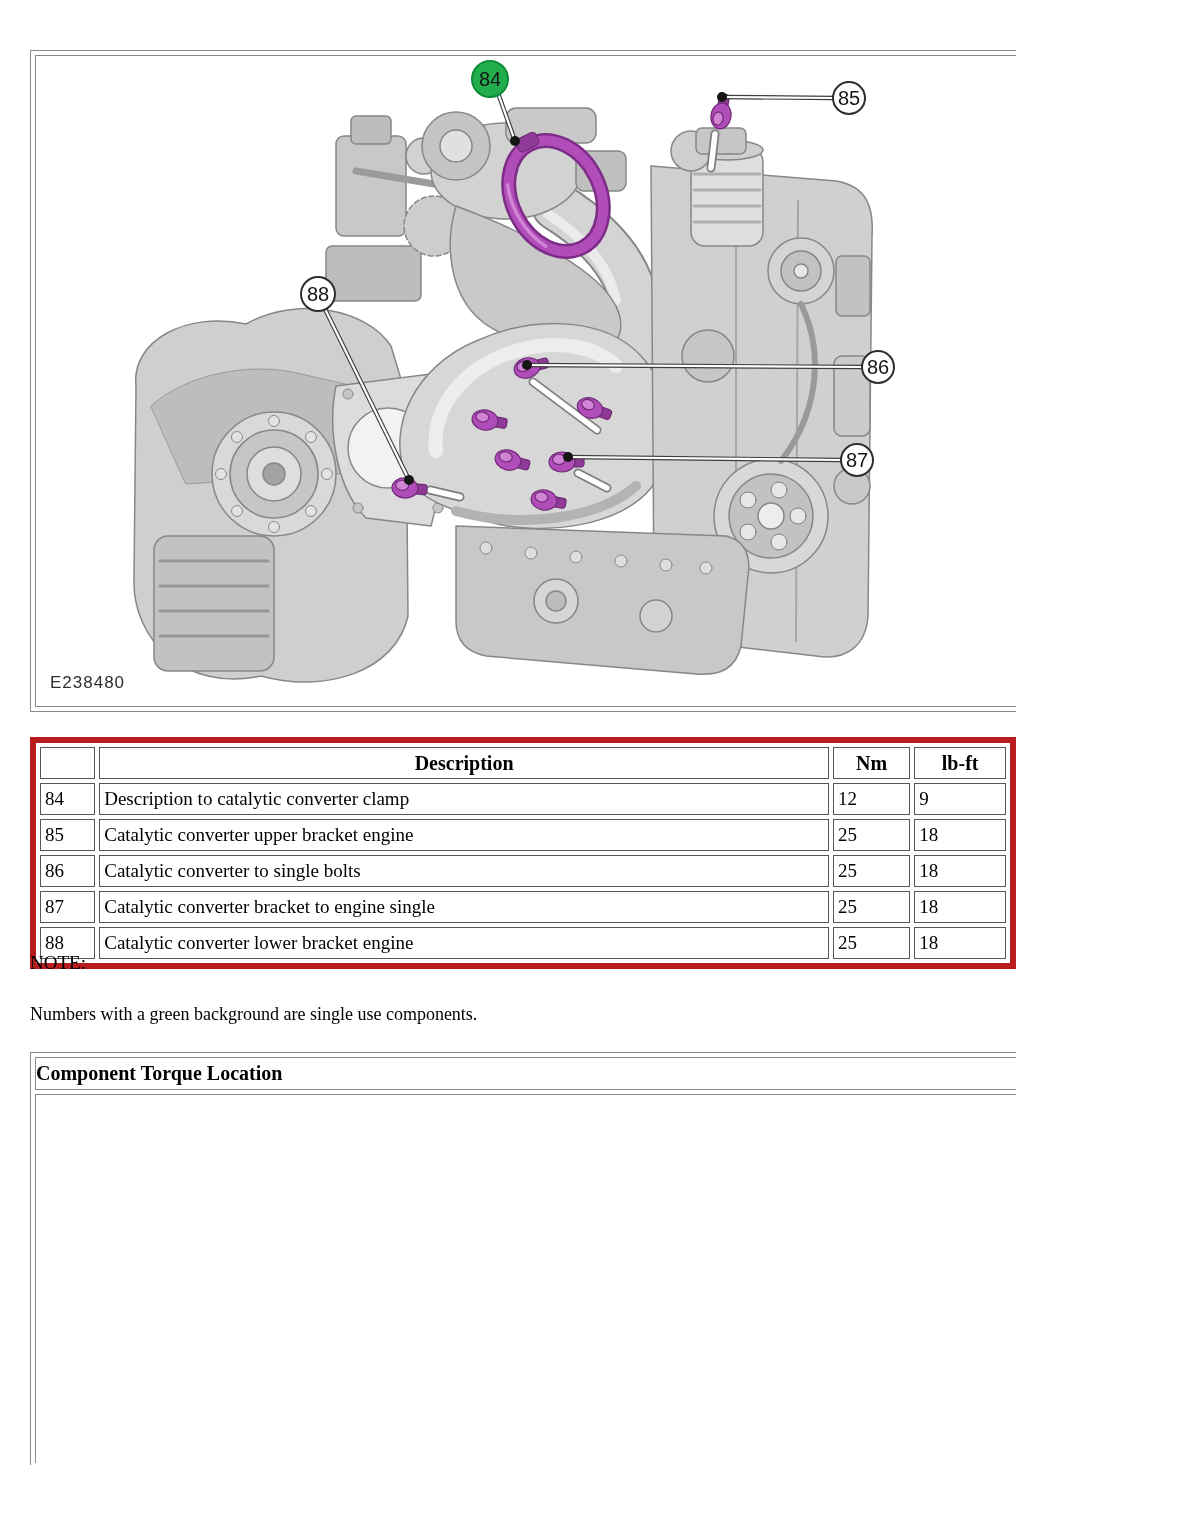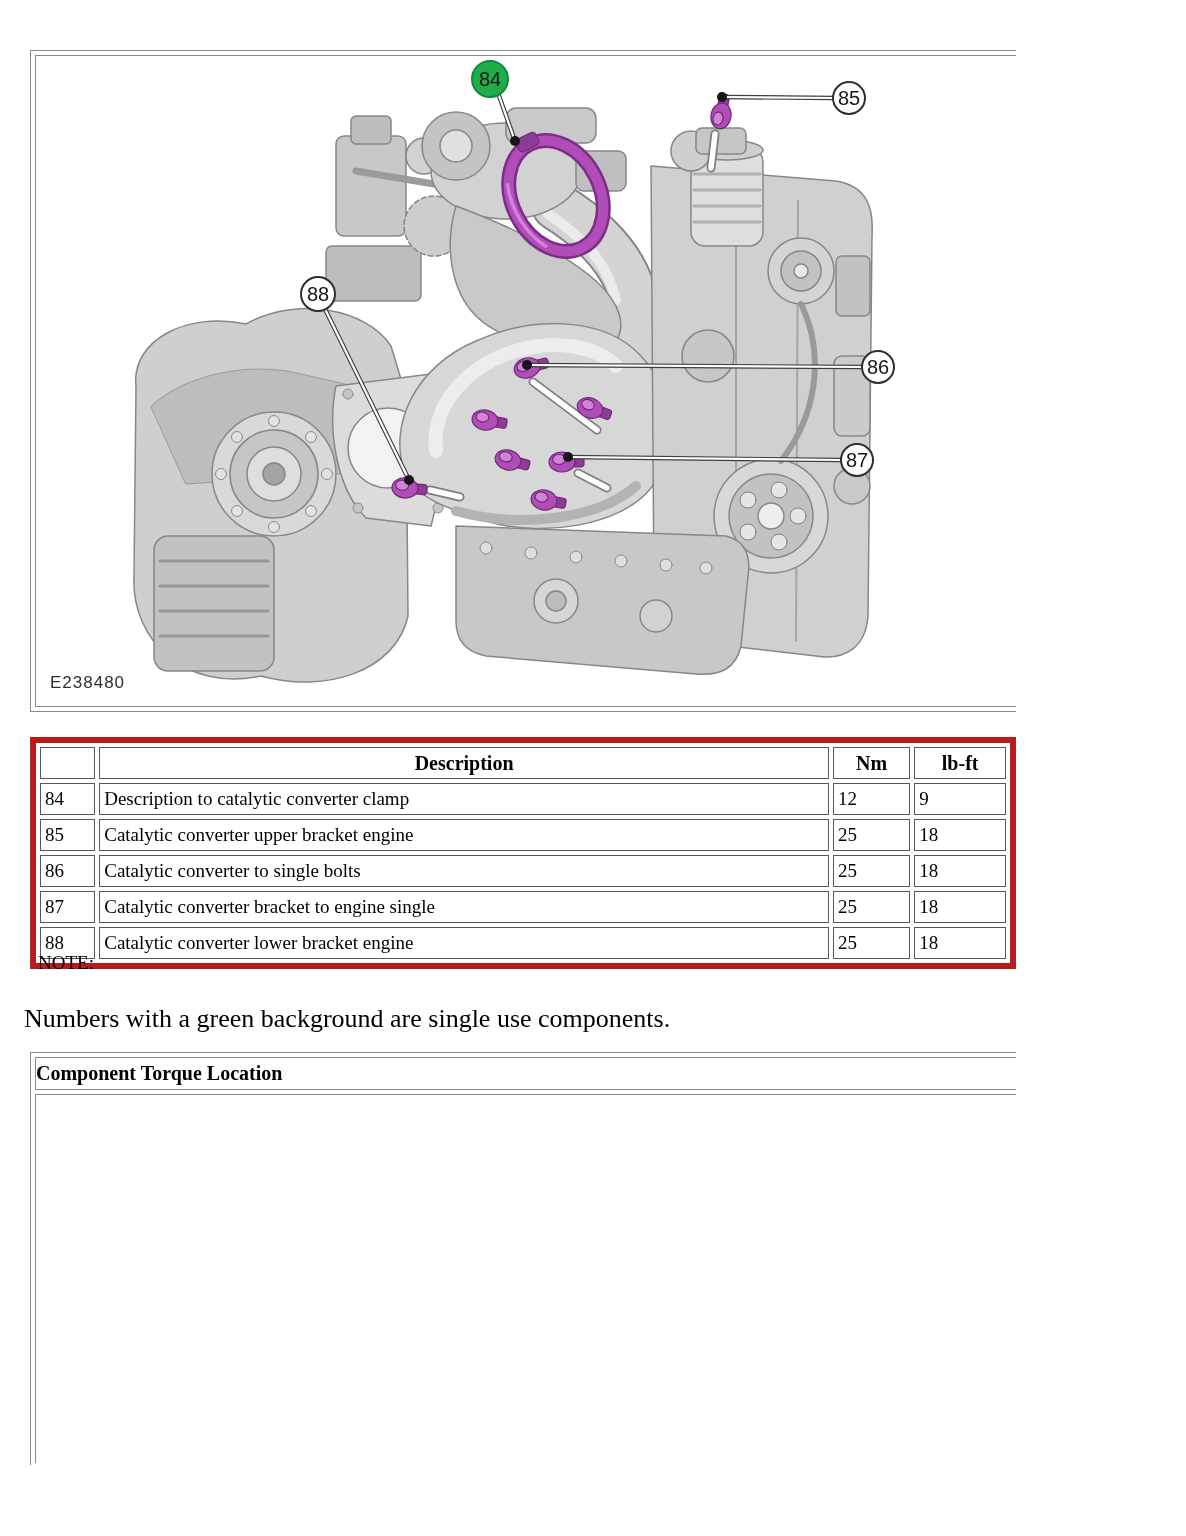--- a/index.html
+++ b/index.html
@@ -17,22 +17,22 @@
   table.torque{position:absolute;left:30px;top:737px;border-collapse:separate;
                border-spacing:4px;border:6px solid #b91c1c;background:#fff;
                table-layout:fixed;}
   table.torque th, table.torque td{border:1px solid #575757;height:30px;
                font-size:19px;padding:0 4px;vertical-align:middle;background:#fff;
                overflow:hidden;white-space:nowrap;}
   table.torque th{font-weight:bold;font-size:20px;text-align:center;}
   table.torque td{text-align:left;font-weight:normal;}
 
   
-  .note-label{position:absolute;left:30px;top:952px;font-size:19px;margin-left:8px;}
-  .note-text{position:absolute;left:24px;top:1004px;font-size:26px;}
+  .note-label{position:absolute;left:30px;top:952px;font-size:19px;}
+  .note-text{position:absolute;left:30px;top:1004px;font-size:18px;}
 
   
   .location-box{position:absolute;left:30px;top:1052px;width:1127px;height:413px;
                 border:1px solid #8a8a8a;border-bottom:none;box-sizing:border-box;
                 padding:4px 4px 0 4px;background:#fff;}
   .location-header{border:1px solid #8a8a8a;height:31px;line-height:31px;
                    font-weight:bold;font-size:20px;background:#fff;}
   .location-body{margin-top:4px;border:1px solid #8a8a8a;border-bottom:none;
                  height:368px;background:#fff;}
 

